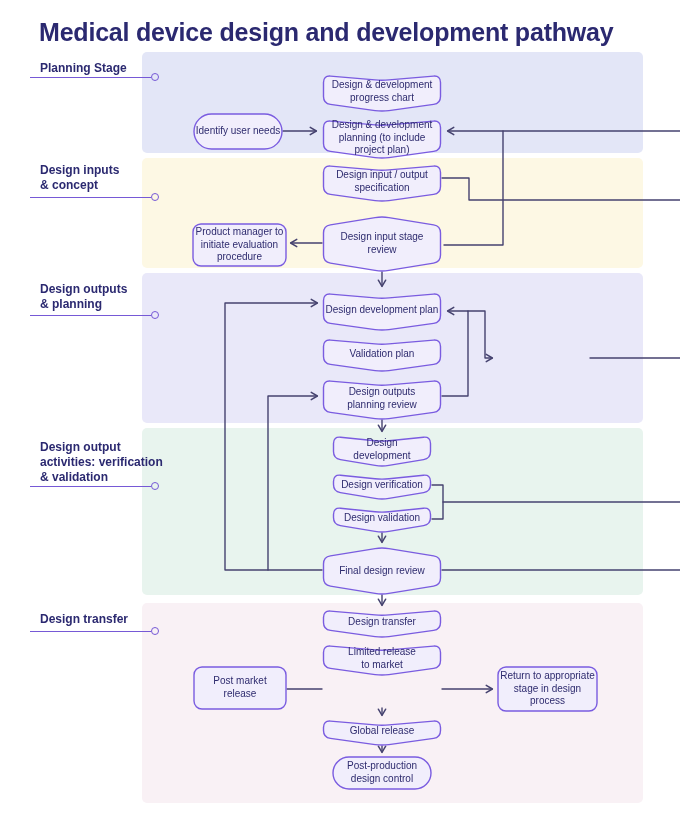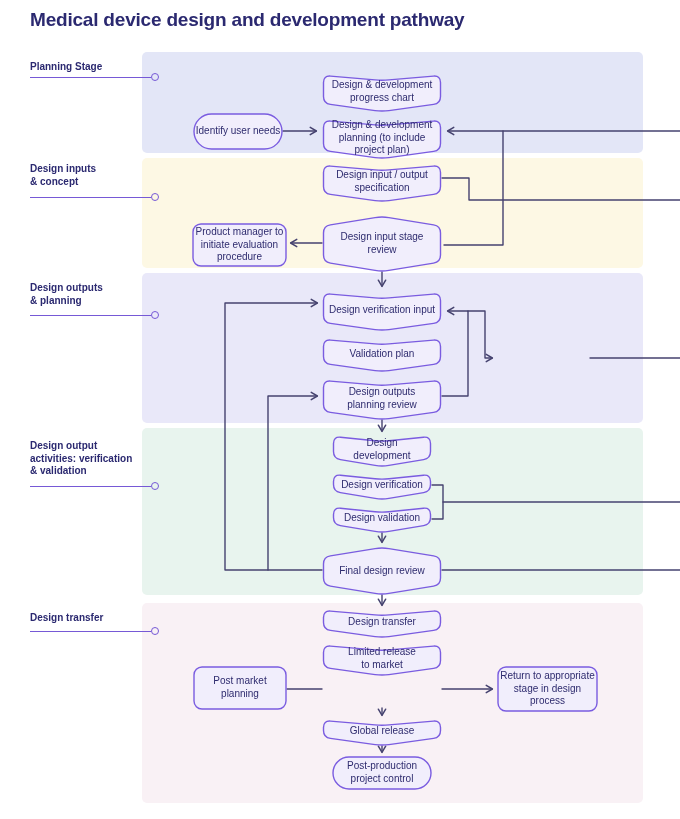--- a/index.html
+++ b/index.html
@@ -1,21 +1,21 @@
 <!DOCTYPE html>
 <html style="--colors-title_text: #2b2970; --colors-node_border: #7a5ce0; --colors-node_fill: #f1eefc; --colors-node_text: #2e2b6e; --colors-connector: #45426f; --colors-stage_line: #7659d6; --colors-bands-planning: #e3e6f7; --colors-bands-inputs: #fdf8e4; --colors-bands-outputs: #e9e8f9; --colors-bands-activities: #e8f4ee; --colors-bands-transfer: #f9f1f5;"><head>
 <meta charset="utf-8">
 <style>
   html,body{margin:0;padding:0;background:#ffffff;}
   .canvas{position:relative;width:680px;height:819px;background:#ffffff;overflow:hidden;
           font-family:"Liberation Sans",sans-serif;}
-  .page-title{position:absolute;left:30px;top:9px;margin:0;font-size:19px;font-weight:bold;
+  .page-title{position:absolute;left:30px;top:9px;margin:9px;font-size:25px;font-weight:bold;
               letter-spacing:-0.2px;color:var(--colors-title_text);}
   .band{position:absolute;left:142px;width:501px;border-radius:5px;}
-  .stage-label{position:absolute;left:30px;width:138px;font-size:10px;font-weight:bold;
+  .stage-label{position:absolute;left:40px;width:138px;font-size:12px;font-weight:bold;
                line-height:1.27;color:var(--colors-title_text);white-space:pre-line;}
   .stage-rule{position:absolute;left:30px;width:129px;height:9px;}
   .rule-line{position:absolute;left:0;right:8px;top:3.75px;height:1.5px;background:var(--colors-stage_line);}
   .rule-dot{position:absolute;right:0;top:0;width:6px;height:6px;border-radius:50%;
             border:1.5px solid var(--colors-stage_line);background:transparent;}
   .edges{position:absolute;left:0;top:0;}
   .edge{fill:none;stroke:var(--colors-connector);stroke-width:1.4;stroke-linecap:round;stroke-linejoin:round;}
   .edge-arrow{fill:none;stroke:var(--colors-connector);stroke-width:1.2;stroke-linecap:round;stroke-linejoin:round;}
   .node{position:absolute;display:flex;align-items:center;justify-content:center;}
   .node svg.shape{position:absolute;left:0;top:0;}
@@ -139,21 +139,21 @@
         <rect x="1" y="1" width="93" height="42" rx="8" class="node-shape"></rect>
       </svg>
       <span class="node-label">Product manager to
 initiate evaluation
 procedure</span>
     </div>
   <div class="node" style="left:322px;top:289px;width:120px;height:43px">
       <svg class="shape" width="120" height="43" viewBox="0 0 120 43">
         <path d="M1.5 11.5Q1.5 4.5 8.5 5.1L53.0 8.9Q60 9.5 67.0 8.9L111.5 5.1Q118.5 4.5 118.5 11.5L118.5 26.5Q118.5 33.5 111.6 34.4L66.9 40.6Q60 41.5 53.1 40.6L8.4 34.4Q1.5 33.5 1.5 26.5Z" class="node-shape"></path>
       </svg>
-      <span class="node-label">Design verification input</span>
+      <span class="node-label">Design development plan</span>
     </div>
   <div class="node" style="left:322px;top:335px;width:120px;height:38px">
       <svg class="shape" width="120" height="38" viewBox="0 0 120 38">
         <path d="M1.5 11.5Q1.5 4.5 8.5 5.1L53.0 8.9Q60 9.5 67.0 8.9L111.5 5.1Q118.5 4.5 118.5 11.5L118.5 21.5Q118.5 28.5 111.6 29.4L66.9 35.6Q60 36.5 53.1 35.6L8.4 29.4Q1.5 28.5 1.5 21.5Z" class="node-shape"></path>
       </svg>
       <span class="node-label">Validation plan</span>
     </div>
   <div class="node" style="left:322px;top:376px;width:120px;height:45px">
       <svg class="shape" width="120" height="45" viewBox="0 0 120 45">
         <path d="M1.5 11.5Q1.5 4.5 8.5 5.1L53.0 8.9Q60 9.5 67.0 8.9L111.5 5.1Q118.5 4.5 118.5 11.5L118.5 28.5Q118.5 35.5 111.6 36.4L66.9 42.6Q60 43.5 53.1 42.6L8.4 36.4Q1.5 35.5 1.5 28.5Z" class="node-shape"></path>
@@ -197,37 +197,37 @@
         <path d="M1.5 11.5Q1.5 4.5 8.5 5.1L53.0 8.9Q60 9.5 67.0 8.9L111.5 5.1Q118.5 4.5 118.5 11.5L118.5 19.5Q118.5 26.5 111.6 27.4L66.9 33.6Q60 34.5 53.1 33.6L8.4 27.4Q1.5 26.5 1.5 19.5Z" class="node-shape"></path>
       </svg>
       <span class="node-label">Limited release
 to market</span>
     </div>
   <div class="node" style="left:193px;top:666px;width:94px;height:44px">
       <svg class="shape" width="94" height="44" viewBox="0 0 94 44">
         <rect x="1" y="1" width="92" height="42" rx="8" class="node-shape"></rect>
       </svg>
       <span class="node-label">Post market
-planning</span>
+release</span>
     </div>
   <div class="node" style="left:497px;top:666px;width:101px;height:46px">
       <svg class="shape" width="101" height="46" viewBox="0 0 101 46">
         <rect x="1" y="1" width="99" height="44" rx="8" class="node-shape"></rect>
       </svg>
       <span class="node-label">Return to appropriate
 stage in design
 process</span>
     </div>
   <div class="node" style="left:322px;top:716px;width:120px;height:31px">
       <svg class="shape" width="120" height="31" viewBox="0 0 120 31">
         <path d="M1.5 11.5Q1.5 4.5 8.5 5.1L53.0 8.9Q60 9.5 67.0 8.9L111.5 5.1Q118.5 4.5 118.5 11.5L118.5 14.5Q118.5 21.5 111.6 22.4L66.9 28.6Q60 29.5 53.1 28.6L8.4 22.4Q1.5 21.5 1.5 14.5Z" class="node-shape"></path>
       </svg>
       <span class="node-label">Global release</span>
     </div>
   <div class="node" style="left:332px;top:756px;width:100px;height:34px">
       <svg class="shape" width="100" height="34" viewBox="0 0 100 34">
         <rect x="1" y="1" width="98" height="32" rx="16" class="node-shape"></rect>
       </svg>
       <span class="node-label">Post-production
-project control</span>
+design control</span>
     </div>
 
 </div>
 
 </body></html>

